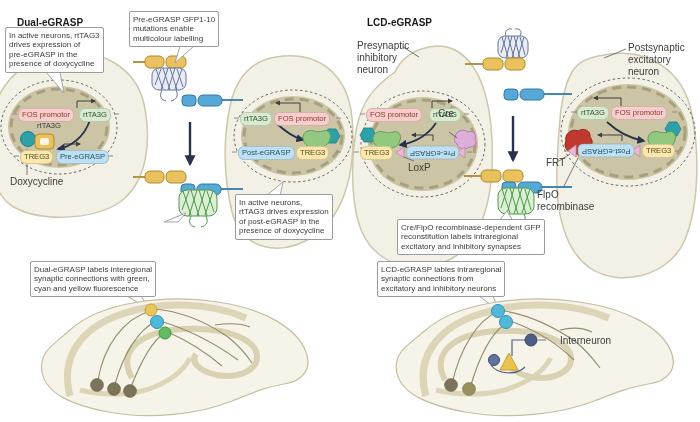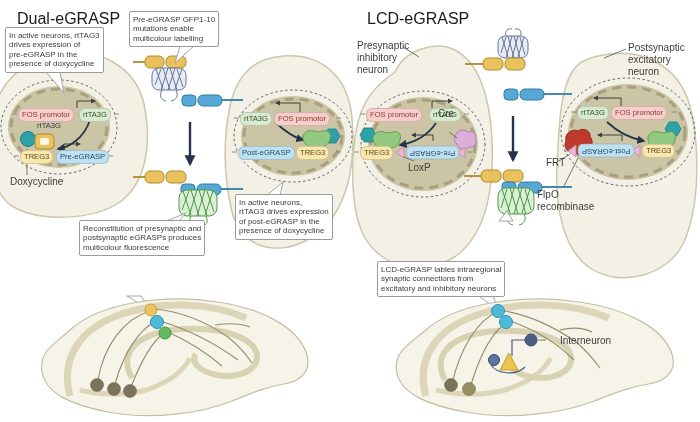--- a/index.html
+++ b/index.html
@@ -1,19 +1,19 @@
 <!DOCTYPE html>
 <html><head>
 <meta charset="utf-8">
 <style>
   html,body{margin:0;padding:0;background:#fff;}
   .canvas{position:relative;width:700px;height:422px;background:#fff;overflow:hidden;
           font-family:"Liberation Sans",sans-serif;}
   svg.bg{position:absolute;left:0;top:0;z-index:1;}
-  .ptitle{position:absolute;z-index:3;font-weight:normal;font-size:16px;color:#1a1a1a;}
+  .ptitle{position:absolute;z-index:3;font-weight:bold;font-size:10px;color:#1a1a1a;margin-top:7px;}
   .tbox{position:absolute;z-index:3;background:#fff;border:1px solid #9b9b9b;border-radius:2px;
         padding:3px 3px;font-size:8px;line-height:1.18;color:#3c3c3c;white-space:pre-line;}
   .flabel{position:absolute;z-index:3;font-size:10px;line-height:1.18;color:#3c3c3c;white-space:pre-line;}
   .chip{position:absolute;z-index:2;font-size:7.6px;line-height:1;padding:2px 3px;border-radius:6px;
         white-space:nowrap;border:0.5px solid rgba(0,0,0,.14);color:#333;}
   .chip.fos{background:#f7cecb;color:#8a3a30;}
   .chip.gene-green{background:#d8ead0;color:#33512e;}
   .chip.treg{background:#f9e7ad;color:#5c4a1e;}
   .chip.egrasp{background:#bfe0f0;color:#1d4f6e;}
   .chip.flip{transform:rotate(180deg);}
@@ -281,23 +281,26 @@
 drives expression of
 pre-eGRASP in the
 presence of doxycycline</div>
 <div class="tbox" style="left:129px;top:11px">Pre-eGRASP GFP1-10
 mutations enable
 multicolour labelling</div>
 <div class="tbox" style="left:235px;top:194px">In active neurons,
 rtTAG3 drives expression
 of post-eGRASP in the
 presence of doxycycline</div>
-<div class="tbox" style="left:79px;top:220px">Reconstitution of presynaptic and
-postsynaptic eGRASPs produces
-multicolour fluorescence</div>
+<div class="tbox" style="left:30px;top:261px">Dual-eGRASP labels interegional
+synaptic connections with green,
+cyan and yellow fluorescence</div>
+<div class="tbox" style="left:397px;top:219px">Cre/FlpO recombinase-dependent GFP
+reconstitution labels intraregional
+excitatory and inhibitory synapses</div>
 <div class="tbox" style="left:377px;top:261px">LCD-eGRASP lables intraregional
 synaptic connections from
 excitatory and inhibitory neurons</div>
 
 <div class="flabel" style="left:357px;top:40px">Presynaptic
 inhibitory
 neuron</div>
 <div class="flabel" style="left:628px;top:42px">Postsynaptic
 excitatory
 neuron</div>

